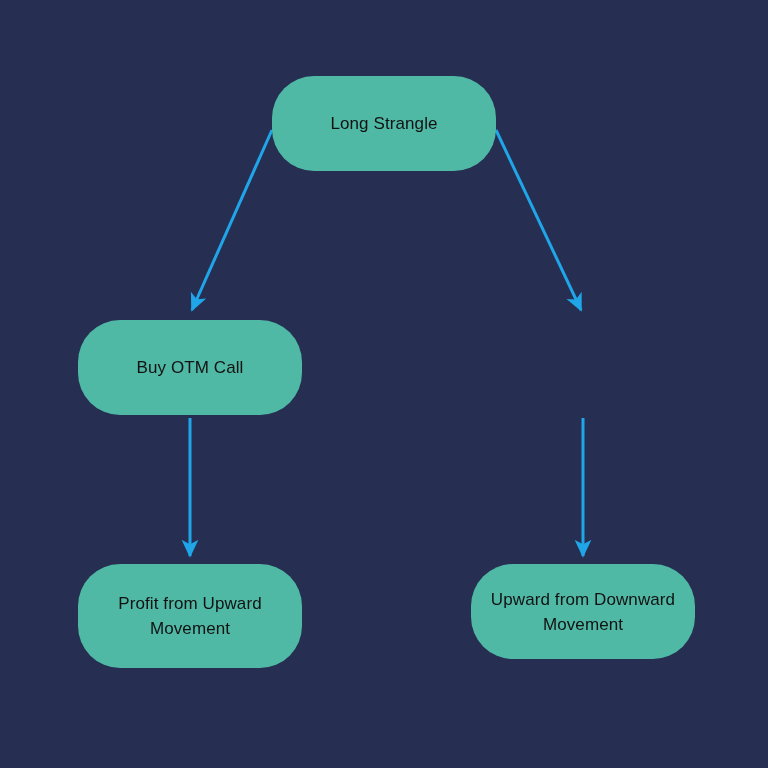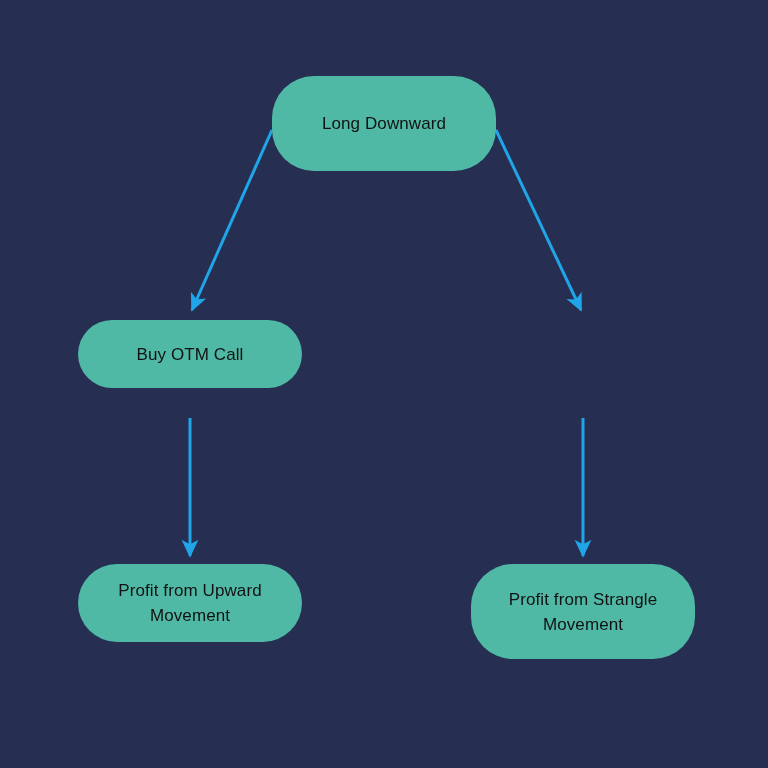--- a/index.html
+++ b/index.html
@@ -45,23 +45,23 @@
     padding: 4px 18px;
     white-space: pre-line;
   }
   .node-label {
     display: block;
     width: 100%;
     white-space: pre-line;
   }
   
   #node-root      { left: 272px; top: 76px;  width: 224px; height: 95px; }
-  #node-call      { left: 78px;  top: 320px; width: 224px; height: 68px; }
+  #node-call      { left: 78px;  top: 320px; width: 224px; height: 95px; }
   #node-put       { left: 471px; top: 320px; width: 224px; height: 95px; }
-  #node-up        { left: 78px;  top: 564px; width: 224px; height: 78px; }
+  #node-up        { left: 78px;  top: 564px; width: 224px; height: 104px; }
   #node-down      { left: 471px; top: 564px; width: 224px; height: 95px; }
 </style>
 </head>
 <body>
 
 <div id="canvas">
 
   <svg id="edge-layer" viewBox="0 0 768 768" width="768" height="768" xmlns="http://www.w3.org/2000/svg">
     <defs>
       <marker id="arrowhead" markerWidth="7" markerHeight="7" refX="5.4" refY="3" orient="auto" markerUnits="strokeWidth">
@@ -72,31 +72,31 @@
     <line x1="272" y1="130" x2="192" y2="310" stroke="#1fa5e8" stroke-width="3" marker-end="url(#arrowhead)"></line>
 
     <line x1="496" y1="130" x2="581" y2="310" stroke="#1fa5e8" stroke-width="3" marker-end="url(#arrowhead)"></line>
 
     <line x1="190" y1="418" x2="190" y2="556" stroke="#1fa5e8" stroke-width="3" marker-end="url(#arrowhead)"></line>
 
     <line x1="583" y1="418" x2="583" y2="556" stroke="#1fa5e8" stroke-width="3" marker-end="url(#arrowhead)"></line>
   </svg>
 
   <div class="node" id="node-root">
-    <span class="node-label">Long Downward</span>
+    <span class="node-label">Long Strangle</span>
   </div>
 
   <div class="node" id="node-call">
     <span class="node-label">Buy OTM Call</span>
   </div>
 
 
   <div class="node" id="node-up">
     <span class="node-label">Profit from Upward
 Movement</span>
   </div>
 
   <div class="node" id="node-down">
-    <span class="node-label">Profit from Strangle
+    <span class="node-label">Upward from Downward
 Movement</span>
   </div>
 
 </div>
 
 </body></html>

